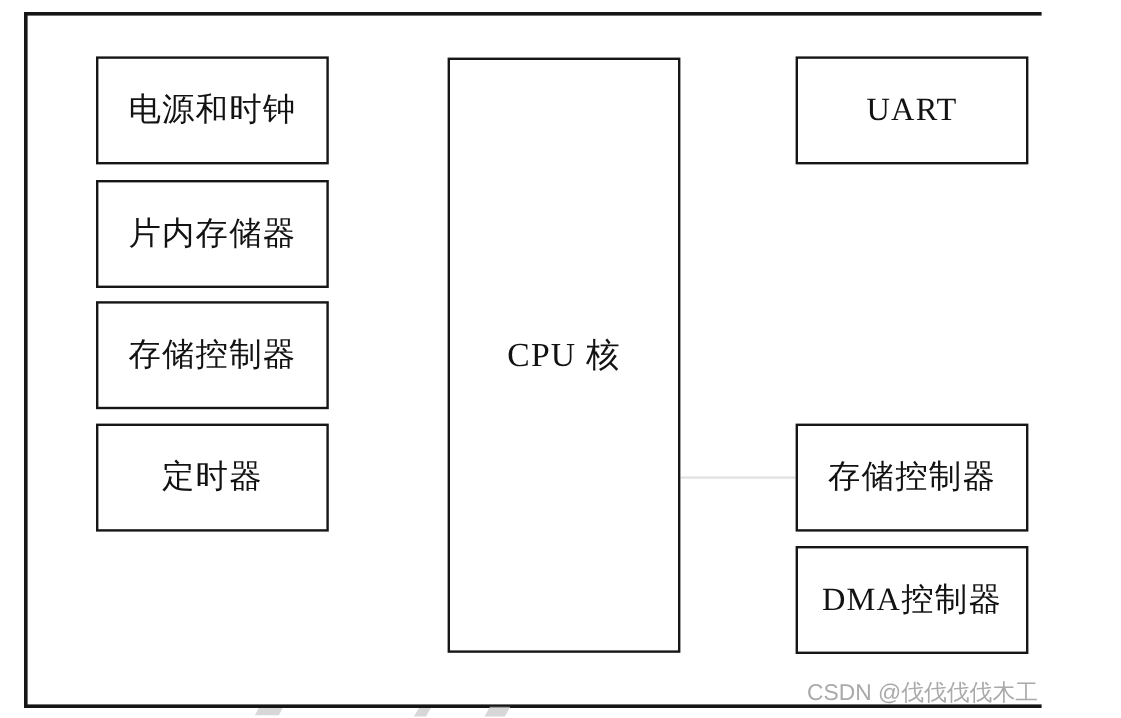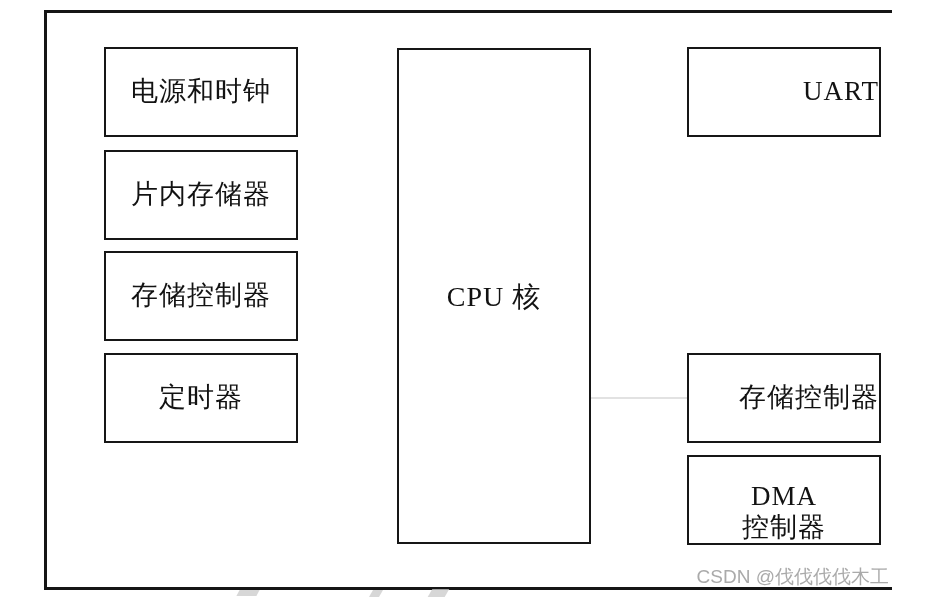--- a/index.html
+++ b/index.html
@@ -7,21 +7,20 @@
     padding: 0;
     background: #ffffff;
   }
   .canvas {
     position: relative;
     width: 868px;
     height: 598px;
     background: #ffffff;
     overflow: hidden;
     font-family: "Liberation Serif", "DejaVu Serif", serif;
-    margin-left: 24px;
   }
   .outer-border {
     position: absolute;
     left: 20px;
     top: 10px;
     width: 897px;
     height: 580px;
     border: 3px solid #151515;
     box-sizing: border-box;
     background: transparent;
@@ -34,34 +33,34 @@
     display: flex;
     align-items: center;
     justify-content: center;
     text-align: center;
     color: #121212;
     font-size: 27px;
     letter-spacing: 1px;
     line-height: 1.25;
   }
   .col-left  { left: 80px;  width: 194px; height: 90px; }
-  .col-right { left: 663px; width: 194px; height: 90px; justify-content: flex-end; }
+  .col-right { left: 663px; width: 194px; height: 90px; }
   .row-1 { top: 47px; }
   .row-2 { top: 150px; }
   .row-3 { top: 251px; }
   .row-4 { top: 353px; }
   .row-5 { top: 455px; }
   .cpu-block {
     left: 373px;
     top: 48px;
     width: 194px;
     height: 496px;
     font-size: 28px;
   }
-  .two-line { flex-direction: column; line-height: 1.15; }
+  .two-line { line-height: 1.15; }
   .connector-faint {
     position: absolute;
     left: 567px;
     top: 397px;
     width: 96px;
     height: 2px;
     background: #e2e2e2;
   }
   .watermark {
     position: absolute;

